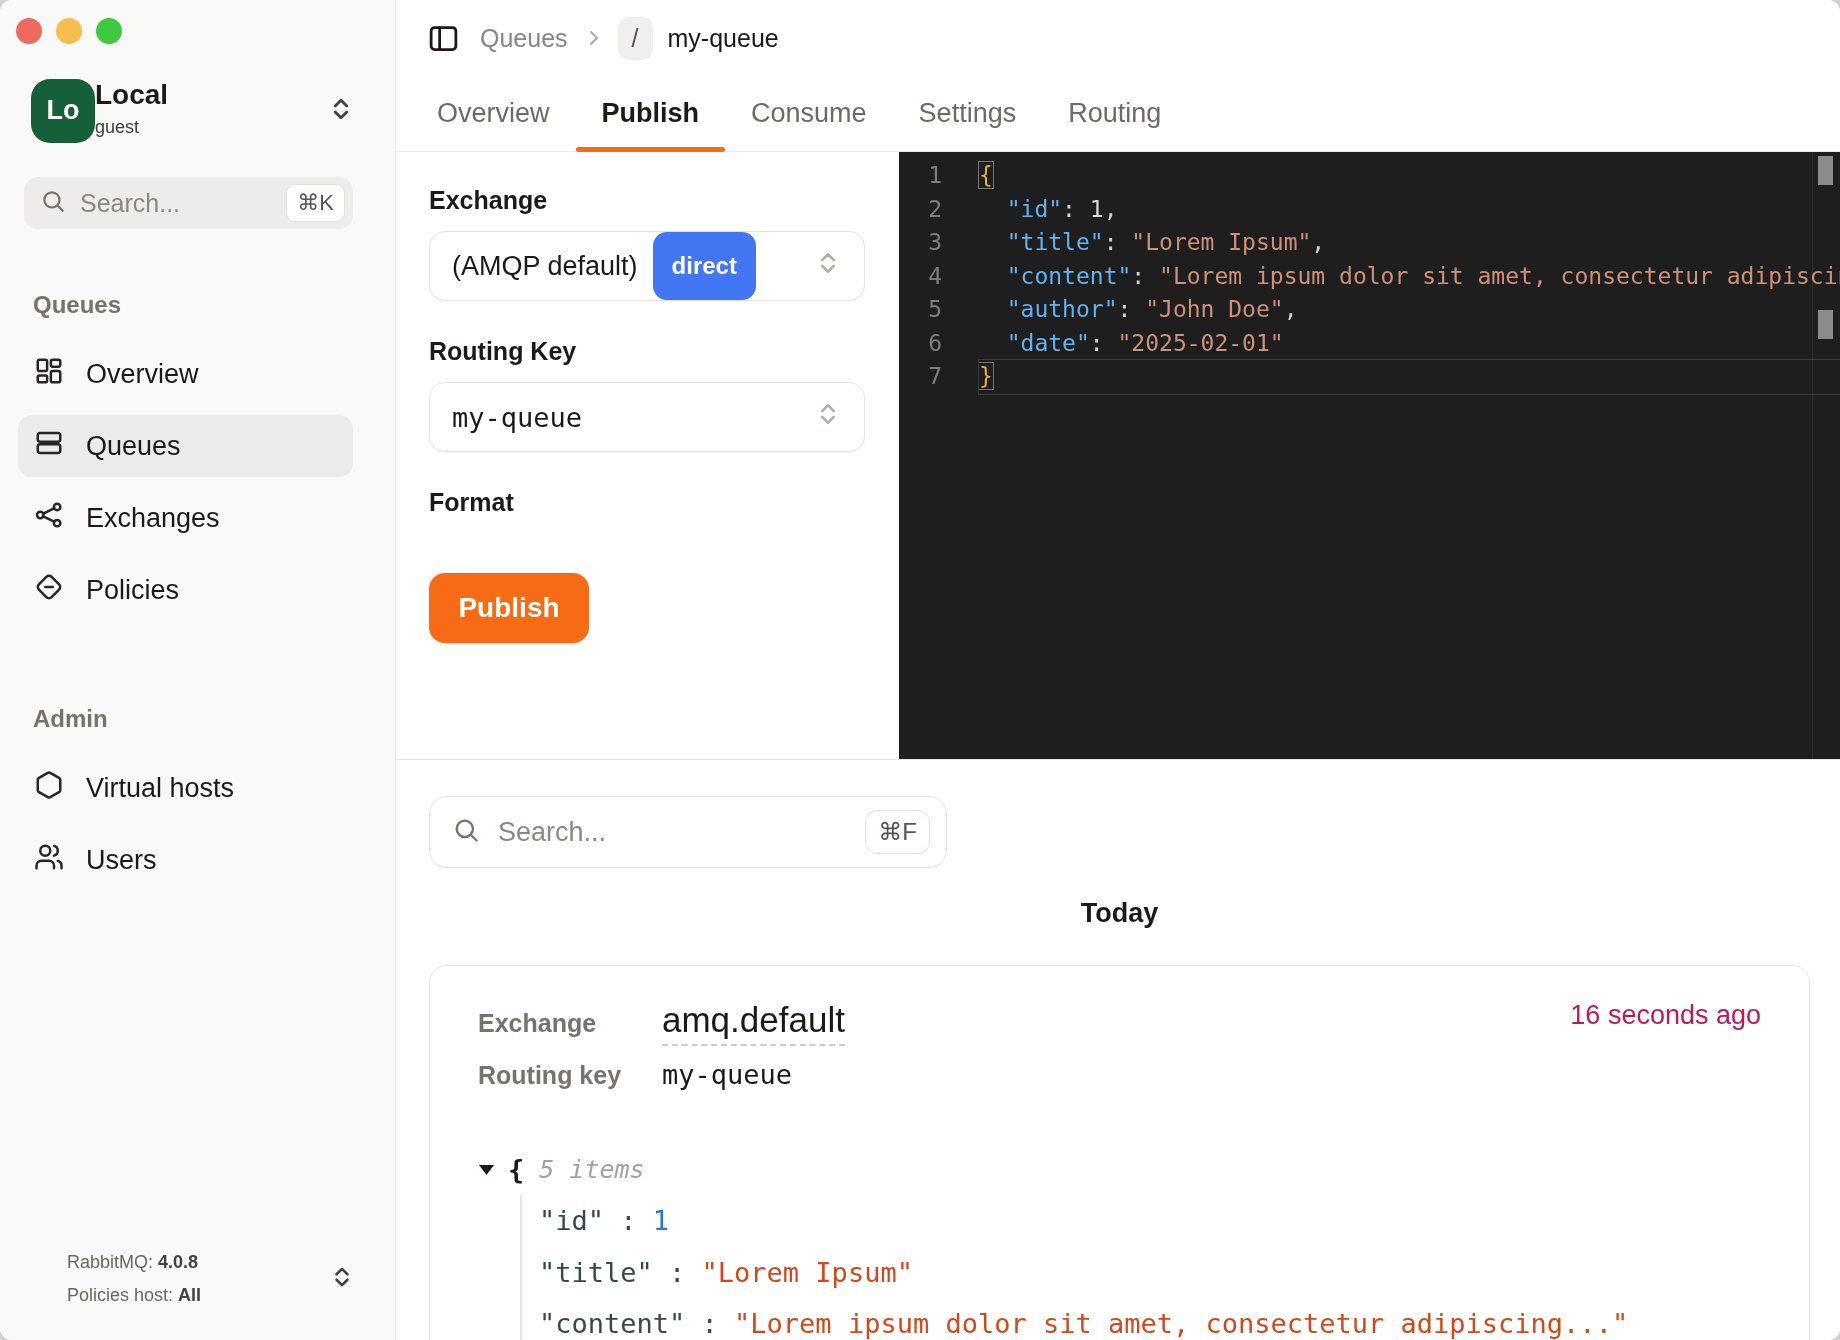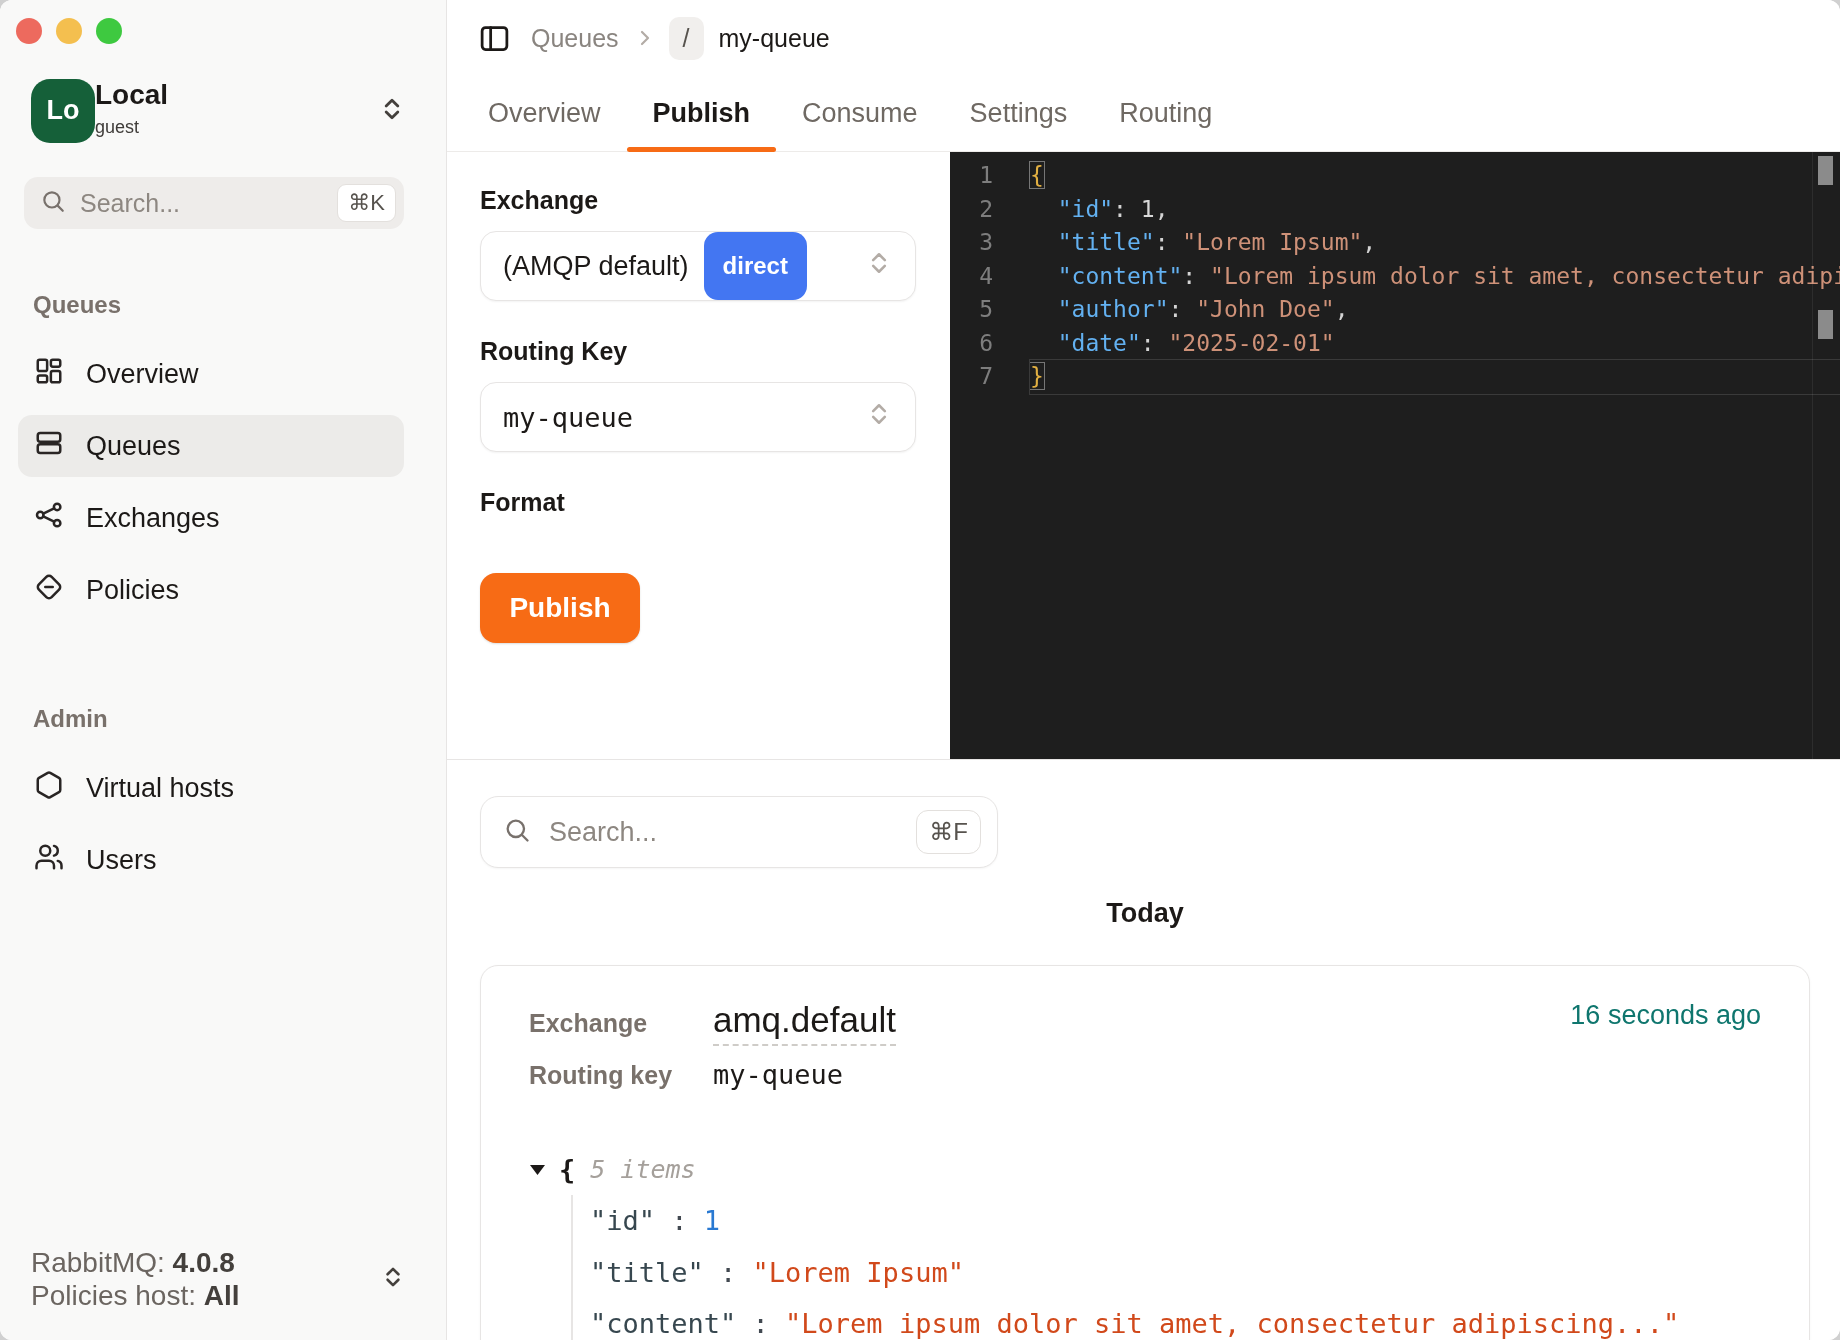--- a/index.html
+++ b/index.html
@@ -1,21 +1,21 @@
 <!DOCTYPE html>
 <html style="--accent-orange: #F76B15; --badge-blue: #4376F2; --avatar-green: #156039;"><head>
 <meta charset="utf-8">
 <style>
   * { margin:0; padding:0; box-sizing:border-box; }
   html { background:#d0d0d0; }
   body { width:1840px; height:1340px; overflow:hidden; font-family:"Liberation Sans",sans-serif; color:#1c1917; }
   .app { width:1840px; height:1340px; display:flex; background:#fff; border-radius:12px; overflow:hidden; }
 
   
-  .sidebar { width:447px; flex-shrink:0; background:#f9f9f8; border-right:1px solid #e7e5e4; position:relative; }
+  .sidebar { width:396px; flex-shrink:0; background:#f9f9f8; border-right:1px solid #e7e5e4; position:relative; }
   .traffic { display:flex; gap:14px; padding:18px 0 0 16px; }
   .light { width:26px; height:26px; border-radius:50%; }
   .light.red { background:#ED6A5E; }
   .light.yellow { background:#F4BF4F; }
   .light.green { background:#3EC940; }
 
   .profile { display:flex; align-items:center; margin:34px 40px 0 31px; }
   .avatar { width:64px; height:64px; border-radius:19px; background:var(--avatar-green,#156039); color:#fff;
             font-size:27px; font-weight:bold; display:flex; align-items:center; justify-content:center; }
   .profile-names { }
@@ -35,21 +35,21 @@
   .section-label { margin:62px 0 0 33px; font-size:24px; font-weight:bold; color:#79716b; }
   .section-label.second { margin-top:84px; }
   .nav { margin:24px 42px 0 18px; }
   .nav-item { height:62px; border-radius:14px; display:flex; align-items:center; padding:0 16px;
               font-size:27px; color:#1c1917; margin-bottom:10px; }
   .nav-item.active { background:#ecebe9; }
   .nav-item svg { color:#292524; flex-shrink:0; }
   .nav-item span.lbl { margin-left:22px; }
 
   .side-footer { position:absolute; left:31px; right:40px; bottom:28px; display:flex; align-items:center; }
-  .side-footer .lines { font-size:28px; color:#6b6560; line-height:33px; }
+  .side-footer .lines { font-size:18px; color:#6b6560; line-height:33px;margin-left:36px; }
   .side-footer b { color:#44403c; }
   .side-footer .chev-ud { margin-left:auto; color:#44403c; }
 
   
   .main { flex:1; display:flex; flex-direction:column; min-width:0; background:#fff; }
 
   .topbar { height:76px; display:flex; align-items:center; padding-left:31px; flex-shrink:0; }
   .topbar .panel-toggle { color:#1c1917; display:flex; }
   .crumb-root { margin-left:20px; font-size:25px; color:#8a8580; }
   .crumb-sep { margin:0 12px 0 14px; color:#b3aca6; display:flex; }
@@ -107,21 +107,21 @@
   .msg-search .kbd { border-radius:12px; padding:7px 12px; font-size:24px; }
   .group-label { text-align:center; margin-top:30px; font-size:27px; font-weight:bold; }
   .card { margin-top:36px; border:1px solid #e7e5e4; border-radius:18px; padding:34px 48px;
           height:420px; box-shadow:0 1px 3px rgba(28,25,23,.04); background:#fff; }
   .card-meta { display:flex; align-items:flex-start; }
   .meta-grid { display:grid; grid-template-columns:184px auto; row-gap:13px; align-items:baseline; }
   .meta-label { font-size:25px; font-weight:bold; color:#79716b; }
   .exchange-value { font-size:35px; color:#1c1917; justify-self:start;
                     border-bottom:2px dashed #cfccc8; padding-bottom:4px; }
   .rk-value { font-size:27px; color:#1c1917; font-family:"DejaVu Sans Mono",monospace; }
-  .timestamp { margin-left:auto; font-size:27px; color:#0f766e; }
+  .timestamp { margin-left:auto; font-size:27px; color:#be185d; }
 
   .tree { margin-top:64px; font-family:"DejaVu Sans Mono",monospace; font-size:27px; }
   .tree-header { display:flex; align-items:center; }
   .tree-toggle { display:flex; color:#1c1917; margin-right:13px; }
   .tree-brace { font-weight:bold; }
   .tree-count { margin-left:15px; font-style:italic; color:#a5a09b; font-size:25px; }
   .tree-body { margin-left:42px; border-left:2px solid #e7e5e4; padding-left:17px; margin-top:10px; }
   .tree-row { line-height:51.5px; white-space:pre; }
   .t-key { color:#37474F; }
   .t-sep { color:#424951; }

